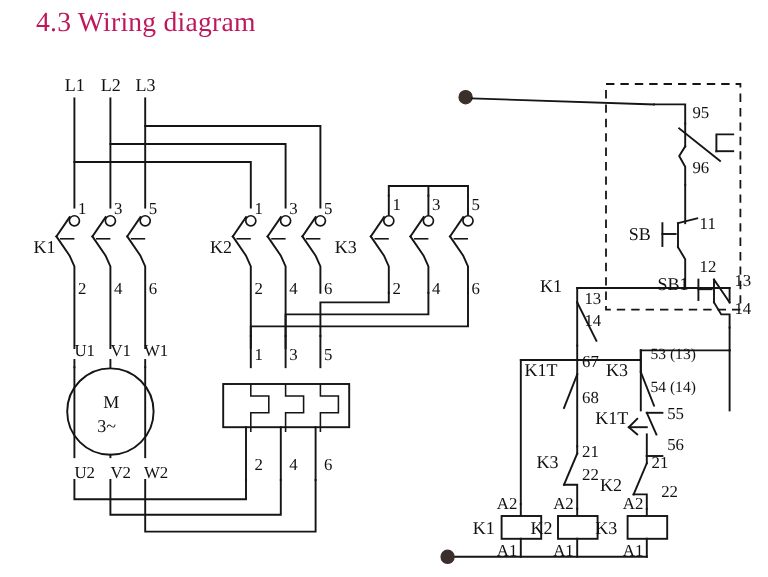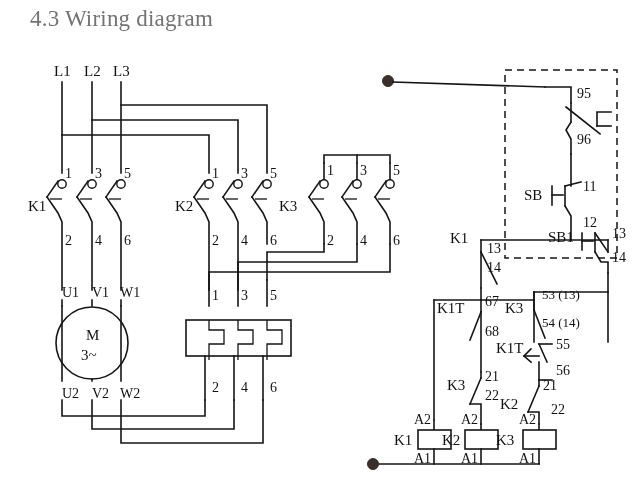--- a/index.html
+++ b/index.html
@@ -10,21 +10,21 @@
     font-family:"Liberation Serif", serif;
     color:#111;
     overflow:hidden;
     position:relative;
   }
   #page-wrap{position:relative;width:640px;height:481px;}
   #title{
     position:absolute;left:30px;top:6px;
     font-size:23px;
     font-family:"Liberation Serif", serif;
-    color:#737373;
+    color:#be185d;
     letter-spacing:0.2px;
     white-space:nowrap;
   }
   svg#diagram{position:absolute;left:0;top:0;width:640px;height:481px;}
   svg#diagram text{
     font-family:"Liberation Serif", serif;
     fill:#111;
   }
   .lbl{font-size:14px;}
   .lbl-sm{font-size:13px;}

